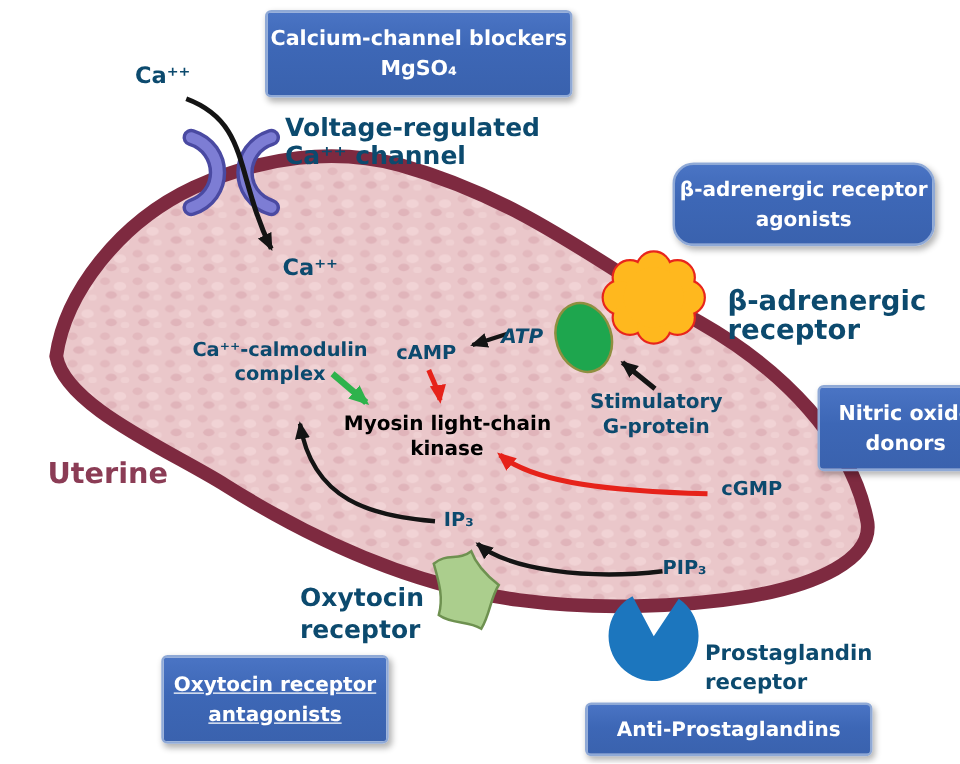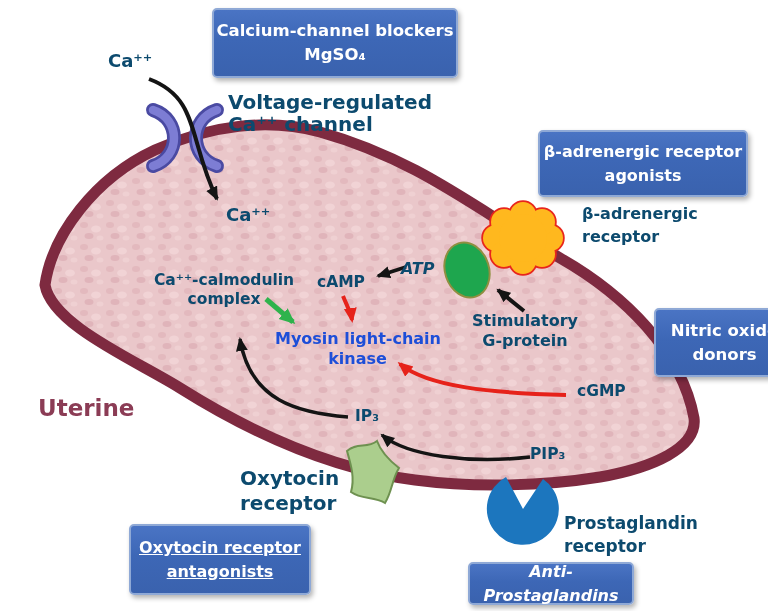--- a/index.html
+++ b/index.html
@@ -22,35 +22,35 @@
     color:#ffffff;font-weight:bold;text-align:center;box-sizing:border-box;
   }
   .drugbox .line{display:block;line-height:1.45;}
   
   #lbl-ca-out{left:108px;top:50px;font-size:18px;}
   #lbl-voltage{left:228px;top:91px;font-size:20px;line-height:22px;}
   #lbl-ca-in{left:226px;top:204px;font-size:18px;}
   #lbl-calmodulin{left:149px;top:271px;width:150px;font-size:15.5px;line-height:19px;}
   #lbl-camp{left:317px;top:273px;font-size:15.5px;}
   #lbl-atp{left:401px;top:259px;font-size:16px;font-style:italic;}
-  #lbl-kinase{left:275px;top:329px;width:165px;font-size:16px;line-height:20px;color:#1d4ed8;}
+  #lbl-kinase{left:275px;top:329px;width:165px;font-size:16px;line-height:20px;color:#000000;}
   #lbl-stim{left:460px;top:311px;width:130px;font-size:16px;line-height:20px;}
-  #lbl-beta-rec{left:582px;top:202px;font-size:16px;line-height:23px;}
+  #lbl-beta-rec{left:582px;top:230px;font-size:22px;line-height:23px;}
   #lbl-cgmp{left:577px;top:382px;font-size:15.5px;}
   #lbl-ip3{left:355px;top:407px;font-size:15.5px;text-align:right;}
   #lbl-pip3{left:530px;top:445px;font-size:15.5px;}
   #lbl-oxy{left:240px;top:466px;width:96px;font-size:20px;line-height:25px;}
   #lbl-prost{left:564px;top:512px;font-size:17px;line-height:23px;}
-  #lbl-uterine{left:38px;top:362px;font-size:23px;line-height:34px;color:#8b3c55;margin-top:29px;}
+  #lbl-uterine{left:38px;top:362px;font-size:23px;line-height:34px;color:#8b3c55;}
   
   #box-calcium{left:212px;top:8px;width:246px;height:70px;font-size:16.5px;}
-  #box-beta{left:538px;top:130px;width:210px;height:67px;font-size:16px;}
+  #box-beta{left:538px;top:130px;width:210px;height:67px;font-size:16px;border-radius:17px;}
   #box-nitric{left:654px;top:308px;width:141px;height:69px;font-size:16.5px;}
   #box-oxy{left:129px;top:524px;width:182px;height:71px;font-size:16px;text-decoration:underline;}
-  #box-anti{left:468px;top:562px;width:166px;height:43px;font-size:16px;font-style:italic;}
+  #box-anti{left:468px;top:562px;width:230px;height:43px;font-size:16px;}
 </style>
 </head>
 <body>
 
 <div class="stage">
 
   <svg width="768" height="611" viewBox="0 0 768 611">
     <defs>
       <pattern id="celltex" width="26" height="22" patternUnits="userSpaceOnUse">
         <rect width="26" height="22" fill="#eac7ca"></rect>

